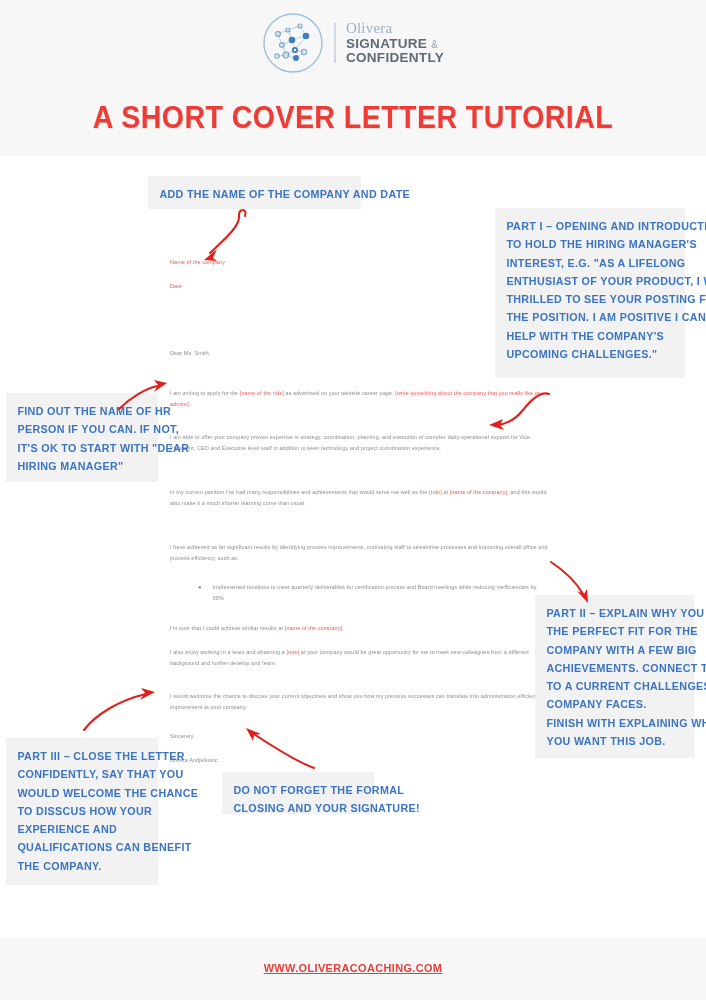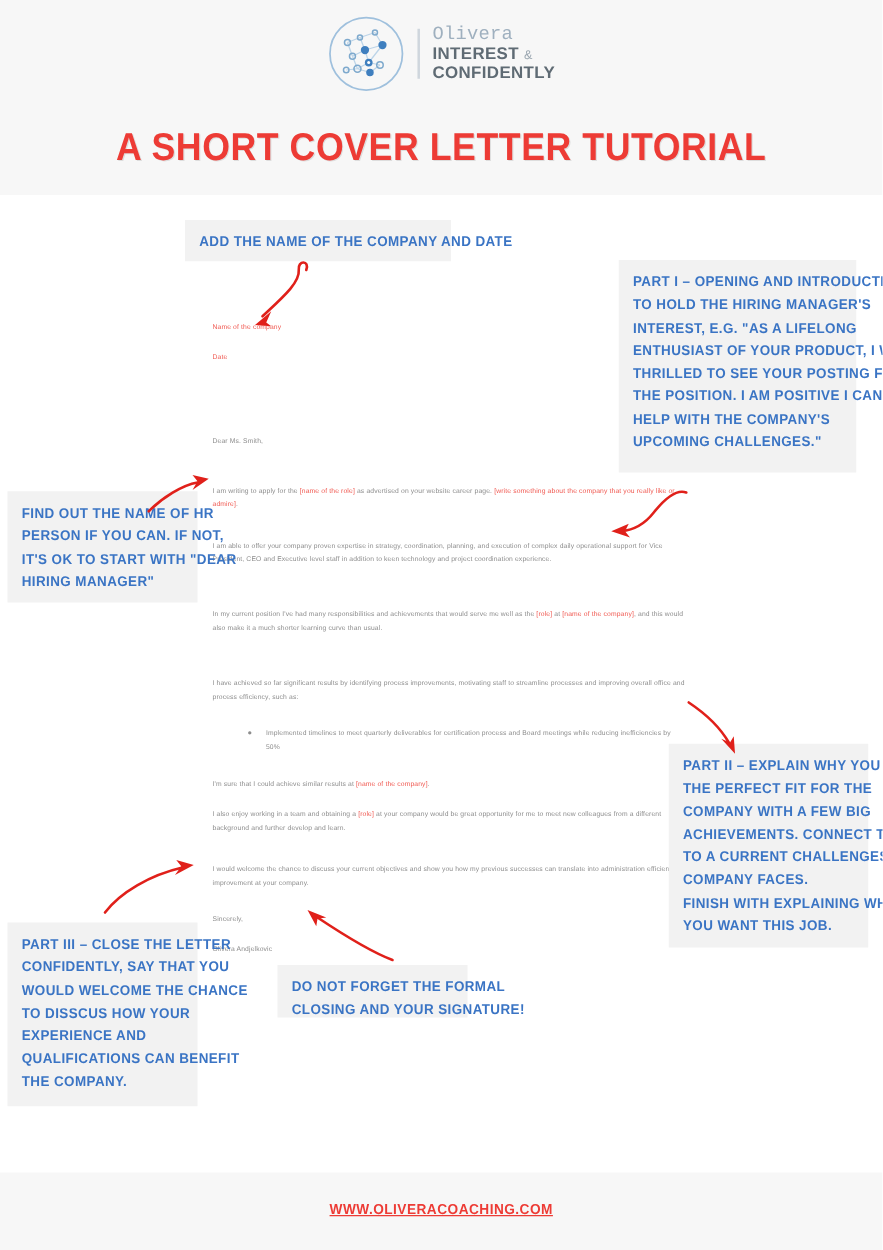--- a/index.html
+++ b/index.html
@@ -19,21 +19,21 @@
   }
   .logo-wrap{
     position:absolute;left:50%;top:12px;transform:translateX(-50%);
     display:flex;align-items:center;gap:10px;
   }
   .logo-mark{width:62px;height:62px;display:block;}
   .logo-divider{width:2px;height:40px;background:#cfd6dd;}
   .logo-text{display:flex;flex-direction:column;justify-content:center;line-height:1.08;}
   .logo-name{
     font-size:15px;color:#9fb0bf;letter-spacing:.2px;
-    font-family:Liberation Mono, monospace;
+    font-family:Liberation Serif, serif;
   }
   .logo-sub{
     font-size:13.5px;font-weight:bold;color:#5f6b74;letter-spacing:.3px;
   }
   .logo-sub .amp{font-weight:normal;font-size:10px;color:#9aa6b0;}
 
   
   .title-band{
     position:absolute;left:0;top:88px;width:706px;height:68px;background:#f7f7f7;
   }
@@ -144,21 +144,21 @@
         <circle cx="24" cy="43" r="2.8" fill="none" stroke="#7ea9cd" stroke-width="1.3"></circle>
         <circle cx="34" cy="46" r="3" fill="#3f7fbf"></circle>
         <circle cx="42" cy="40" r="2.6" fill="none" stroke="#7ea9cd" stroke-width="1.2"></circle>
         <circle cx="15" cy="44" r="2.2" fill="none" stroke="#7ea9cd" stroke-width="1.2"></circle>
         <circle cx="33" cy="38" r="1.2" fill="#ffffff"></circle>
       </svg>
     </span>
     <span class="logo-divider"></span>
     <span class="logo-text">
       <span class="logo-name">Olivera</span>
-      <span class="logo-sub"><span>INTEREST</span> <span class="amp">&amp;</span></span>
+      <span class="logo-sub"><span>SIGNATURE</span> <span class="amp">&amp;</span></span>
       <span class="logo-sub">CONFIDENTLY</span>
     </span>
   </div>
 
   <div class="title-band"></div>
   <div class="title">A SHORT COVER LETTER TUTORIAL</div>
 
   <div class="letter">
 
     <div class="letter-line red" style="left:10px;top:42px;">Name of the company</div>

